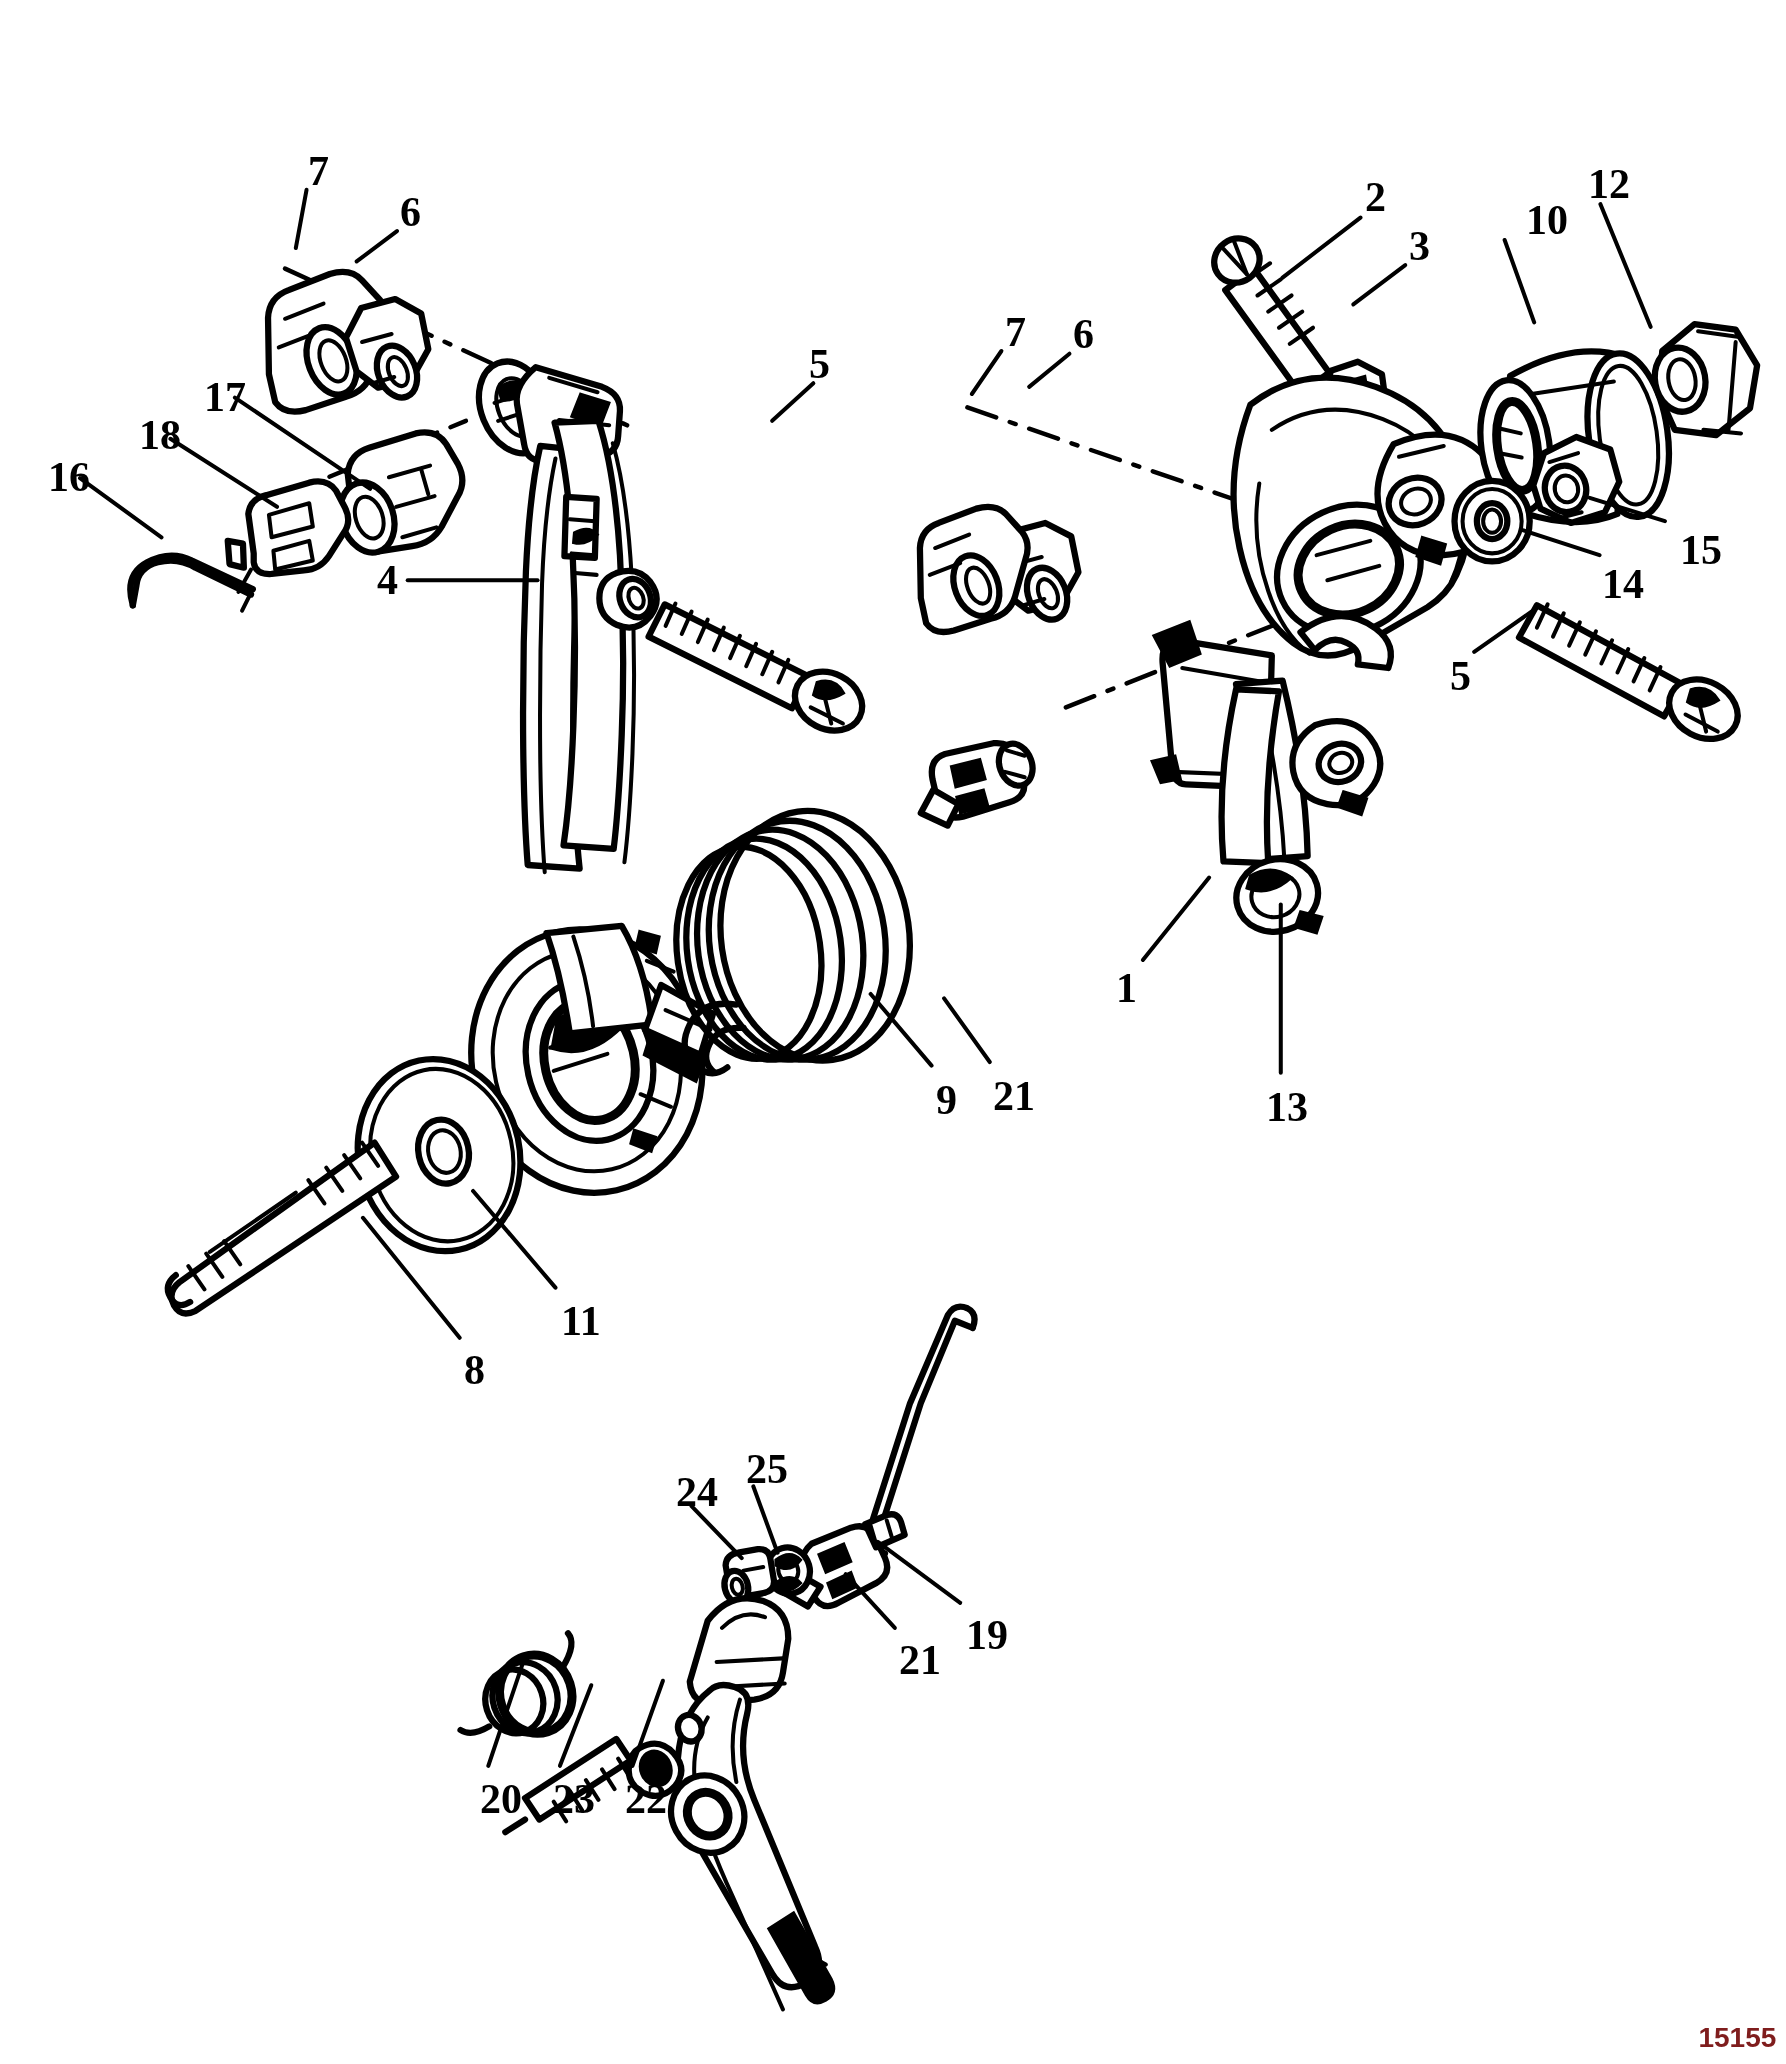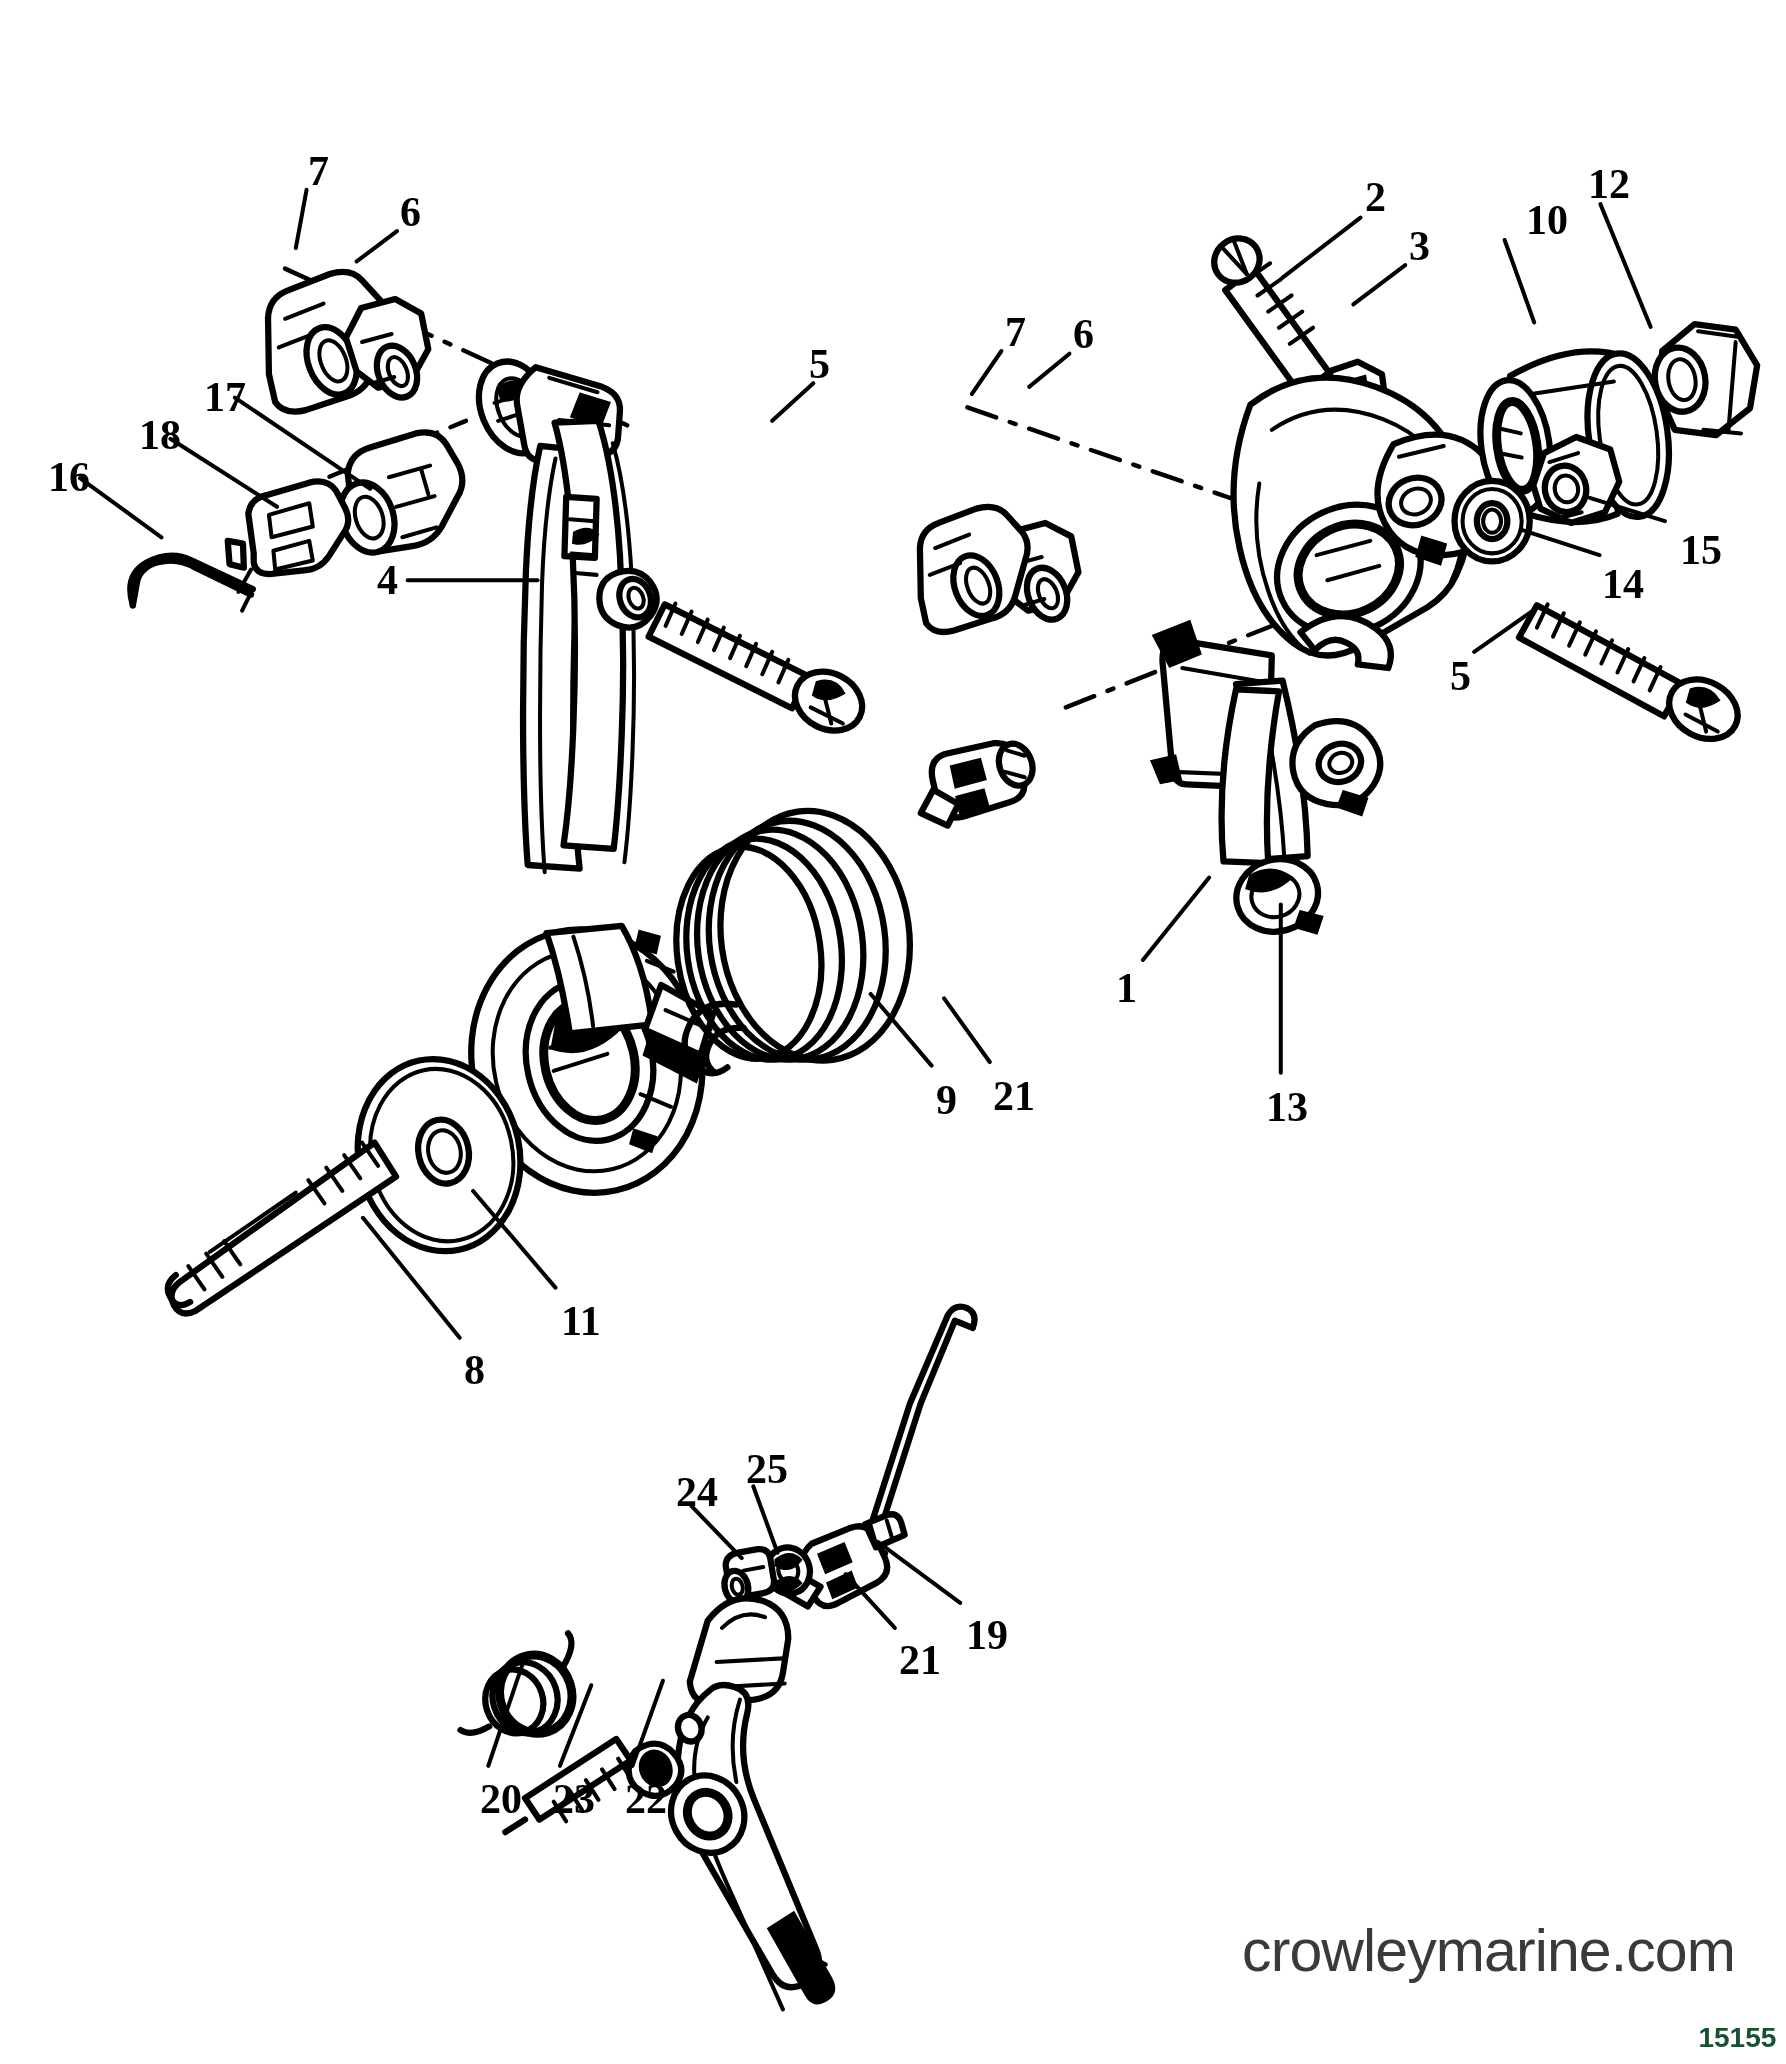--- a/index.html
+++ b/index.html
@@ -52,21 +52,21 @@
     white-space:nowrap;
     z-index:5;
   }
   .docnum{
     position:absolute;
     right:10.7px;
     top:2022px;
     font-family:"Liberation Sans", sans-serif;
     font-size:28px;
     font-weight:700;
-    color:#14532d;
+    color:#7f1d1d;
     letter-spacing:0px;
     white-space:nowrap;
     z-index:5;
   }
   
   .callout{
     position:absolute;
     font-family:"Liberation Serif", serif;
     font-weight:700;
     font-size:42px;
@@ -577,18 +577,17 @@
       <div class="callout" style="left: 966px; top: 1614px;">19</div>
       <div class="callout" style="left: 480px; top: 1778px;">20</div>
       <div class="callout" style="left: 993px; top: 1075px;">21</div>
       <div class="callout" style="left: 899px; top: 1639px;">21</div>
       <div class="callout" style="left: 625px; top: 1778px;">22</div>
       <div class="callout" style="left: 553px; top: 1778px;">23</div>
       <div class="callout" style="left: 676px; top: 1471px;">24</div>
       <div class="callout" style="left: 746px; top: 1448px;">25</div>
     </div>
 
-  <div class="brand">crowleymarine.com</div>
 
   <div class="docnum">15155</div>
 
 </div>
 
 
 </body></html>

